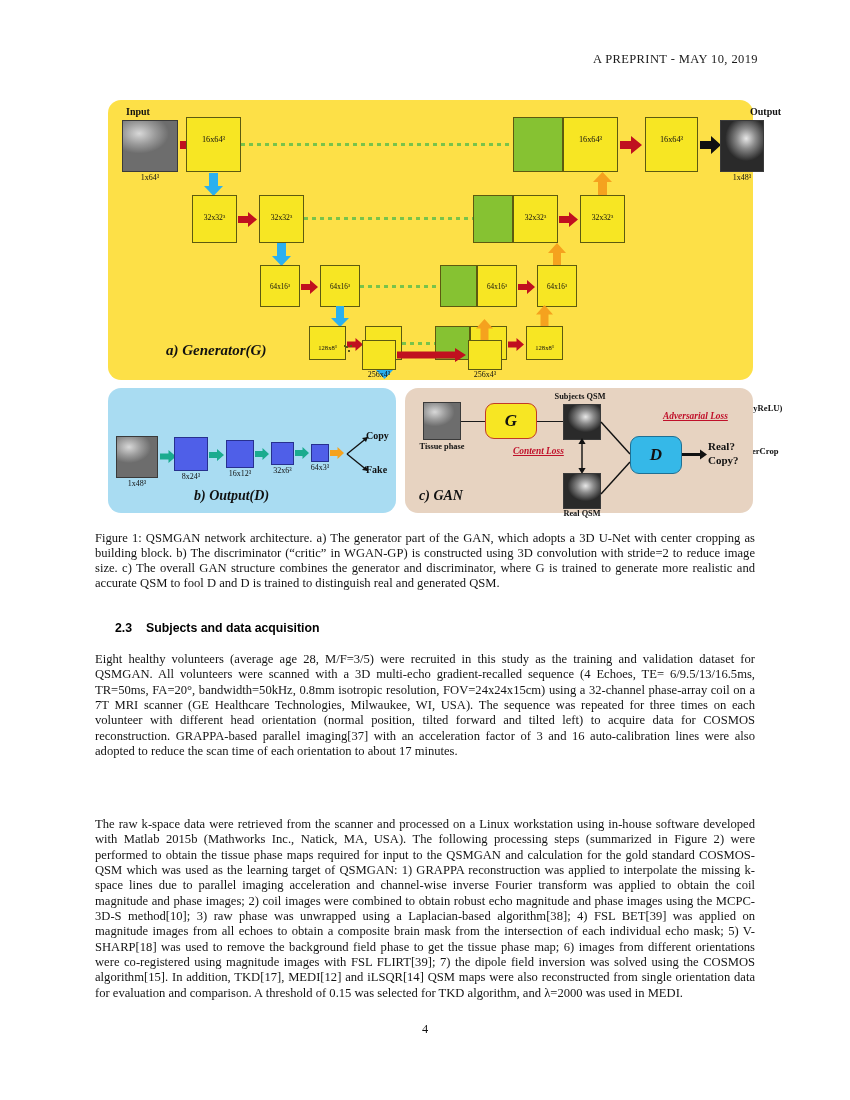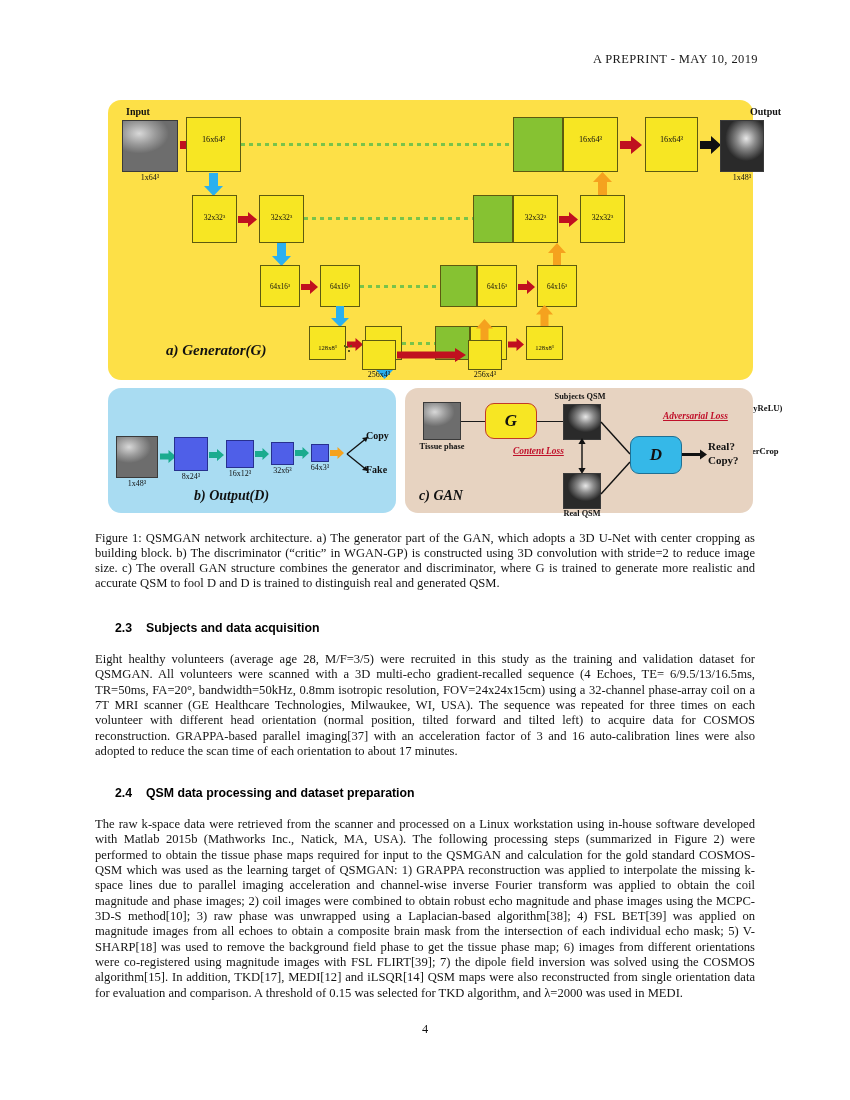--- a/index.html
+++ b/index.html
@@ -444,19 +444,16 @@
     </div>
   </div>
 
   <div class="figcap">Figure 1: QSMGAN network architecture. a) The generator part of the GAN, which adopts a 3D U-Net with center cropping as building block. b) The discriminator (“critic” in WGAN-GP) is constructed using 3D convolution with stride=2 to reduce image size. c) The overall GAN structure combines the generator and discriminator, where G is trained to generate more realistic and accurate QSM to fool D and D is trained to distinguish real and generated QSM.</div>
 
   <div class="sec" style="top:621px;">
     <span class="num">2.3</span><span>Subjects and data acquisition</span>
   </div>
   <div class="para" style="top:652px;">Eight healthy volunteers (average age 28, M/F=3/5) were recruited in this study as the training and validation dataset for QSMGAN. All volunteers were scanned with a 3D multi-echo gradient-recalled sequence (4 Echoes, TE= 6/9.5/13/16.5ms, TR=50ms, FA=20°, bandwidth=50kHz, 0.8mm isotropic resolution, FOV=24x24x15cm) using a 32-channel phase-array coil on a 7T MRI scanner (GE Healthcare Technologies, Milwaukee, WI, USA). The sequence was repeated for three times on each volunteer with different head orientation (normal position, tilted forward and tilted left) to acquire data for COSMOS reconstruction. GRAPPA-based parallel imaging[37] with an acceleration factor of 3 and 16 auto-calibration lines were also adopted to reduce the scan time of each orientation to about 17 minutes.</div>
 
-  <div class="sec" style="top:786px;">
-    <span class="num">2.4</span><span>QSM data processing and dataset preparation</span>
-  </div>
   <div class="para" style="top:817px;">The raw k-space data were retrieved from the scanner and processed on a Linux workstation using in-house software developed with Matlab 2015b (Mathworks Inc., Natick, MA, USA). The following processing steps (summarized in Figure 2) were performed to obtain the tissue phase maps required for input to the QSMGAN and calculation for the gold standard COSMOS-QSM which was used as the learning target of QSMGAN: 1) GRAPPA reconstruction was applied to interpolate the missing k-space lines due to parallel imaging acceleration and channel-wise inverse Fourier transform was applied to obtain the coil magnitude and phase images; 2) coil images were combined to obtain robust echo magnitude and phase images using the MCPC-3D-S method[10]; 3) raw phase was unwrapped using a Laplacian-based algorithm[38]; 4) FSL BET[39] was applied on magnitude images from all echoes to obtain a composite brain mask from the intersection of each individual echo mask; 5) V-SHARP[18] was used to remove the background field phase to get the tissue phase map; 6) images from different orientations were co-registered using magnitude images with FSL FLIRT[39]; 7) the dipole field inversion was solved using the COSMOS algorithm[15]. In addition, TKD[17], MEDI[12] and iLSQR[14] QSM maps were also reconstructed from single orientation data for evaluation and comparison. A threshold of 0.15 was selected for TKD algorithm, and λ=2000 was used in MEDI.</div>
 
   <div class="pageno">4</div>
 </div>
 
 </body></html>

